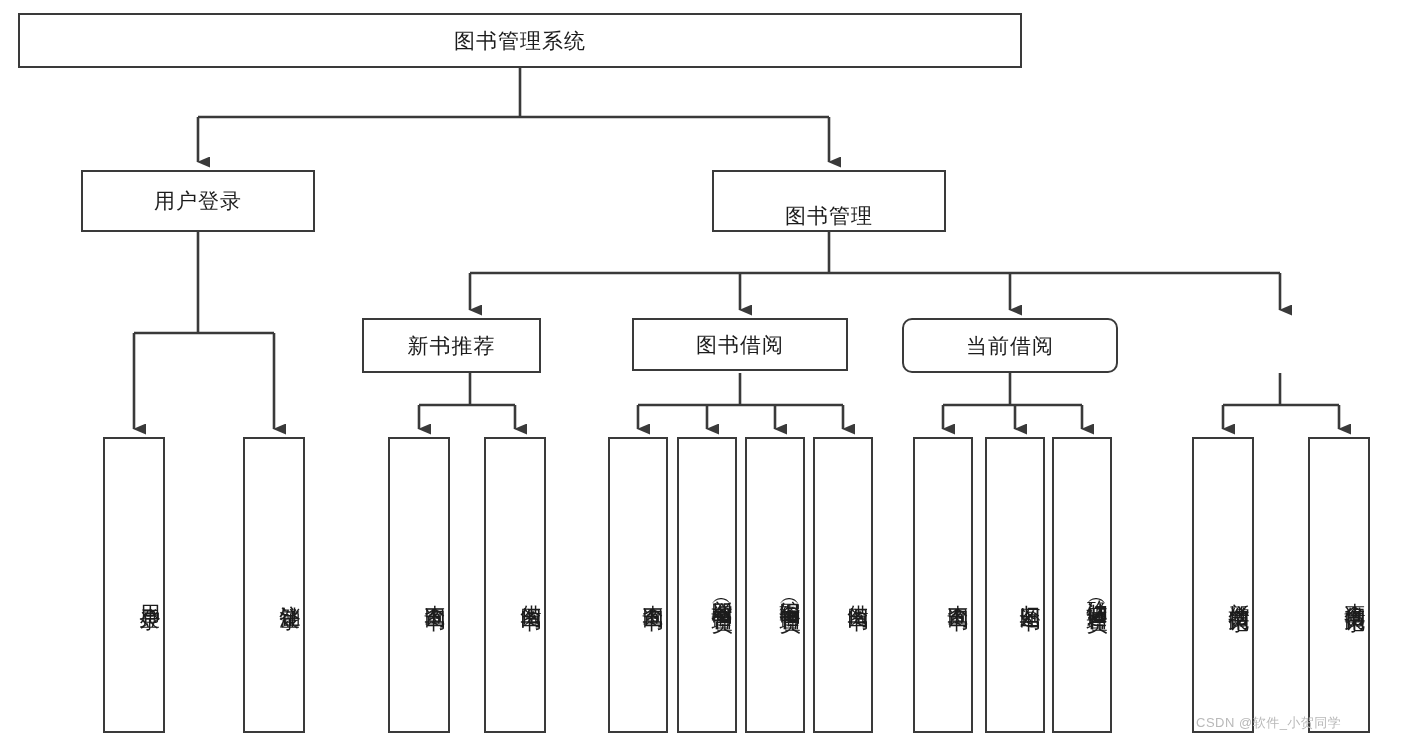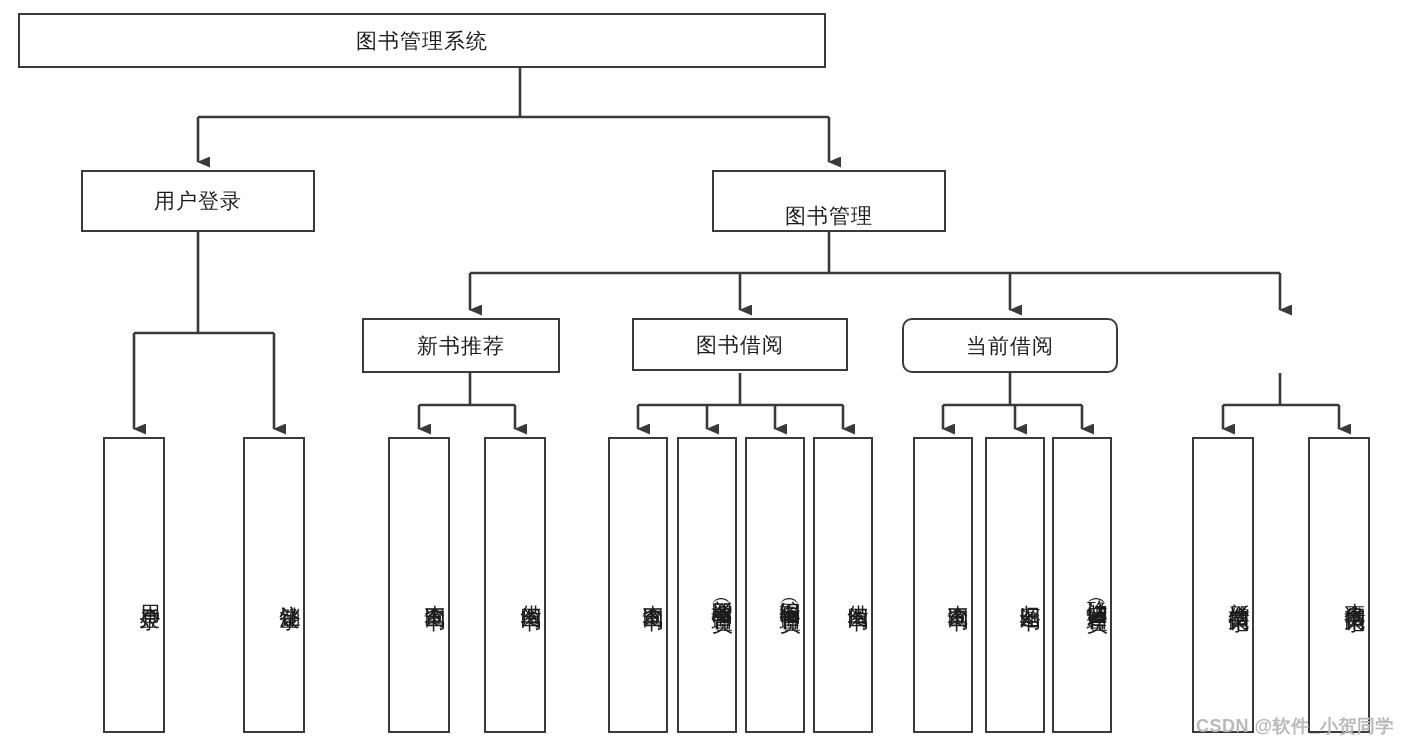--- a/index.html
+++ b/index.html
@@ -8,22 +8,22 @@
   #stage{position:relative;width:1405px;height:747px;background:#fff;}
   #wires{position:absolute;left:0;top:0;width:1405px;height:747px;}
   .node{position:absolute;box-sizing:border-box;background:#ffffff;
         border:2px solid #3a3a3a;display:flex;align-items:center;
         justify-content:center;color:#1c1c1c;}
   .node.h{font-size:21px;letter-spacing:1px;}
   .node.v{writing-mode:vertical-rl;text-orientation:upright;
           font-size:21px;line-height:1.28;letter-spacing:2px;
           padding-top:14px;align-items:flex-start;justify-content:center;}
   .node.v span{display:block;}
-  #watermark{position:absolute;left:1196px;top:714px;font-size:18px;
-             color:#b9b9b9;white-space:nowrap;letter-spacing:0.5px;font-weight:bold;}
+  #watermark{position:absolute;left:1196px;top:714px;font-size:13px;
+             color:#b9b9b9;white-space:nowrap;letter-spacing:0.5px;}
 </style>
 </head>
 <body>
 
 <div id="stage">
 
   <svg id="wires" viewBox="0 0 1405 747" xmlns="http://www.w3.org/2000/svg">
     <defs>
       <marker id="arw" markerWidth="11" markerHeight="13" refX="5.5" refY="12" orient="auto" markerUnits="userSpaceOnUse">
         <path d="M0,0 L11,0 L5.5,13 Z" fill="#3a3a3a"></path>
@@ -68,32 +68,32 @@
       <path d="M1015,405 L1015,429" marker-end="url(#arw)"></path>
       <path d="M1082,405 L1082,429" marker-end="url(#arw)"></path>
 
       <path d="M1280,373 L1280,405"></path>
       <path d="M1223,405 L1339,405"></path>
       <path d="M1223,405 L1223,429" marker-end="url(#arw)"></path>
       <path d="M1339,405 L1339,429" marker-end="url(#arw)"></path>
     </g>
   </svg>
 
-  <div class="node h" style="left:18px;top:13px;width:808px;height:55px;">
+  <div class="node h" style="left:18px;top:13px;width:1004px;height:55px;">
     <span>图书管理系统</span>
   </div>
 
   <div class="node h" style="left:81px;top:170px;width:234px;height:62px;">
     <span>用户登录</span>
   </div>
   <div class="node h" style="left:712px;top:170px;width:234px;height:62px;align-items:flex-end;">
     <span>图书管理</span>
   </div>
 
-  <div class="node h" style="left:362px;top:318px;width:198px;height:55px;">
+  <div class="node h" style="left:362px;top:318px;width:179px;height:55px;">
     <span>新书推荐</span>
   </div>
   <div class="node h" style="left:632px;top:318px;width:216px;height:53px;">
     <span>图书借阅</span>
   </div>
   <div class="node h" style="left:902px;top:318px;width:216px;height:55px;border-radius:10px;">
     <span>当前借阅</span>
   </div>
 
   <div class="node v" style="left:103px;top:437px;width:62px;height:296px;">

